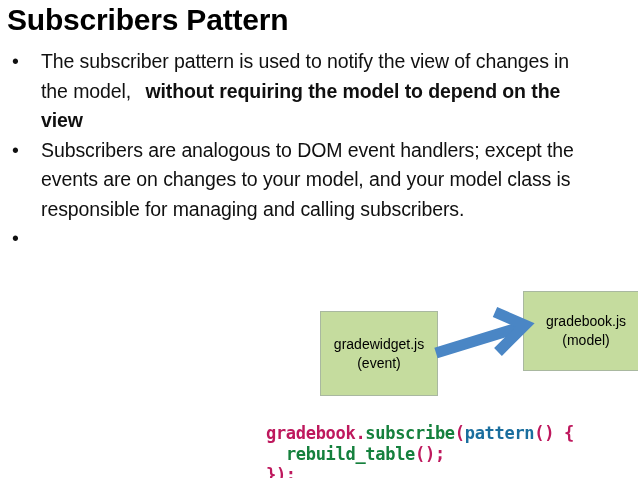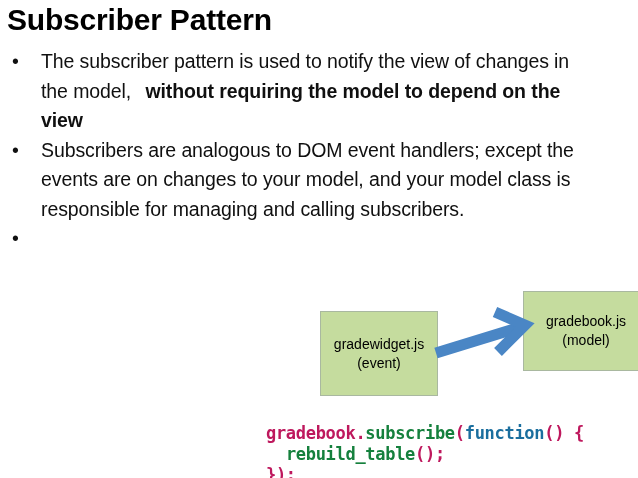--- a/index.html
+++ b/index.html
@@ -119,21 +119,21 @@
     color: #111111;
     letter-spacing: -0.3px;
   }
   .tok-plain  { color: #be185d; }
   .tok-func   { color: #15803d; }
   .tok-kw     { color: #1a6e9e; }
 </style>
 </head>
 <body>
 
-<div id="slide-title">Subscriber Pattern</div>
+<div id="slide-title">Subscribers Pattern</div>
 
 <ul id="bullet-list">
   <li class="bullet-item">
     <span class="bullet-marker">•</span>
     <span class="bullet-text"><span>The subscriber pattern is used to notify the view of changes in the model, </span><span class="bold-run">without requiring the model to depend on the view</span></span>
   </li>
   <li class="bullet-item">
     <span class="bullet-marker">•</span>
     <span class="bullet-text"><span>Subscribers are analogous to DOM event handlers; except the events are on changes to your model, and your model class is responsible for managing and calling subscribers.</span></span>
   </li>
@@ -157,15 +157,15 @@
   <svg id="arrow-svg" viewBox="0 0 120 80">
     <g id="arrow-group">
 
       <line id="arrow-shaft" x1="15" y1="53" x2="100" y2="27" stroke="#4a86c5" stroke-width="11" stroke-linecap="butt"></line>
 
       <polyline id="arrow-head" points="74,12 104,25 77,52" fill="none" stroke="#4a86c5" stroke-width="11" stroke-linejoin="miter" stroke-linecap="butt"></polyline>
     </g>
   </svg>
 </div>
 
-<pre id="code-block"><span class="tok-plain">gradebook.</span><span class="tok-func">subscribe</span><span class="tok-plain">(</span><span class="tok-kw">function</span><span class="tok-plain">() {</span>
+<pre id="code-block"><span class="tok-plain">gradebook.</span><span class="tok-func">subscribe</span><span class="tok-plain">(</span><span class="tok-kw">pattern</span><span class="tok-plain">() {</span>
 <span class="tok-plain">  </span><span class="tok-func">rebuild_table</span><span class="tok-plain">();</span>
 <span class="tok-plain">});</span></pre>
 
 </body></html>

